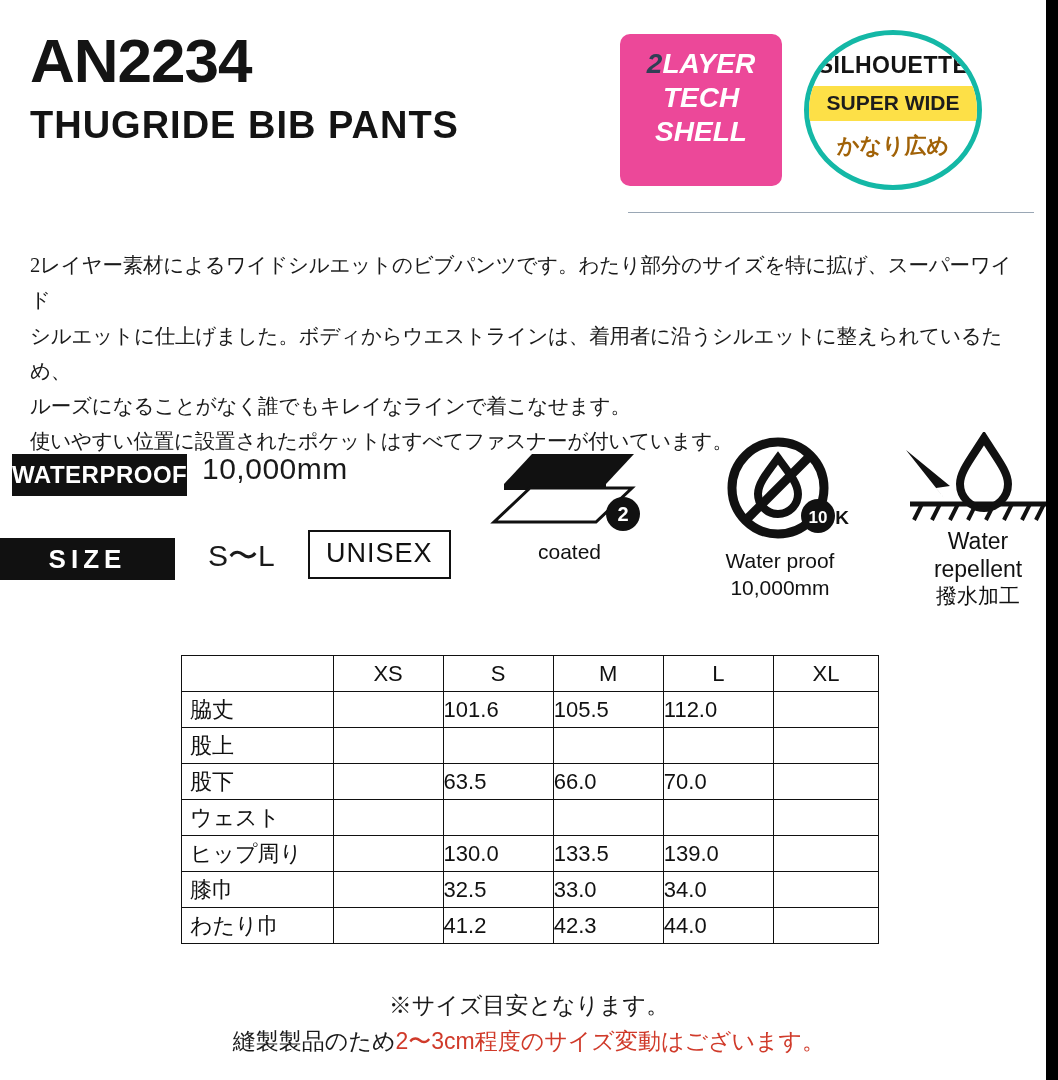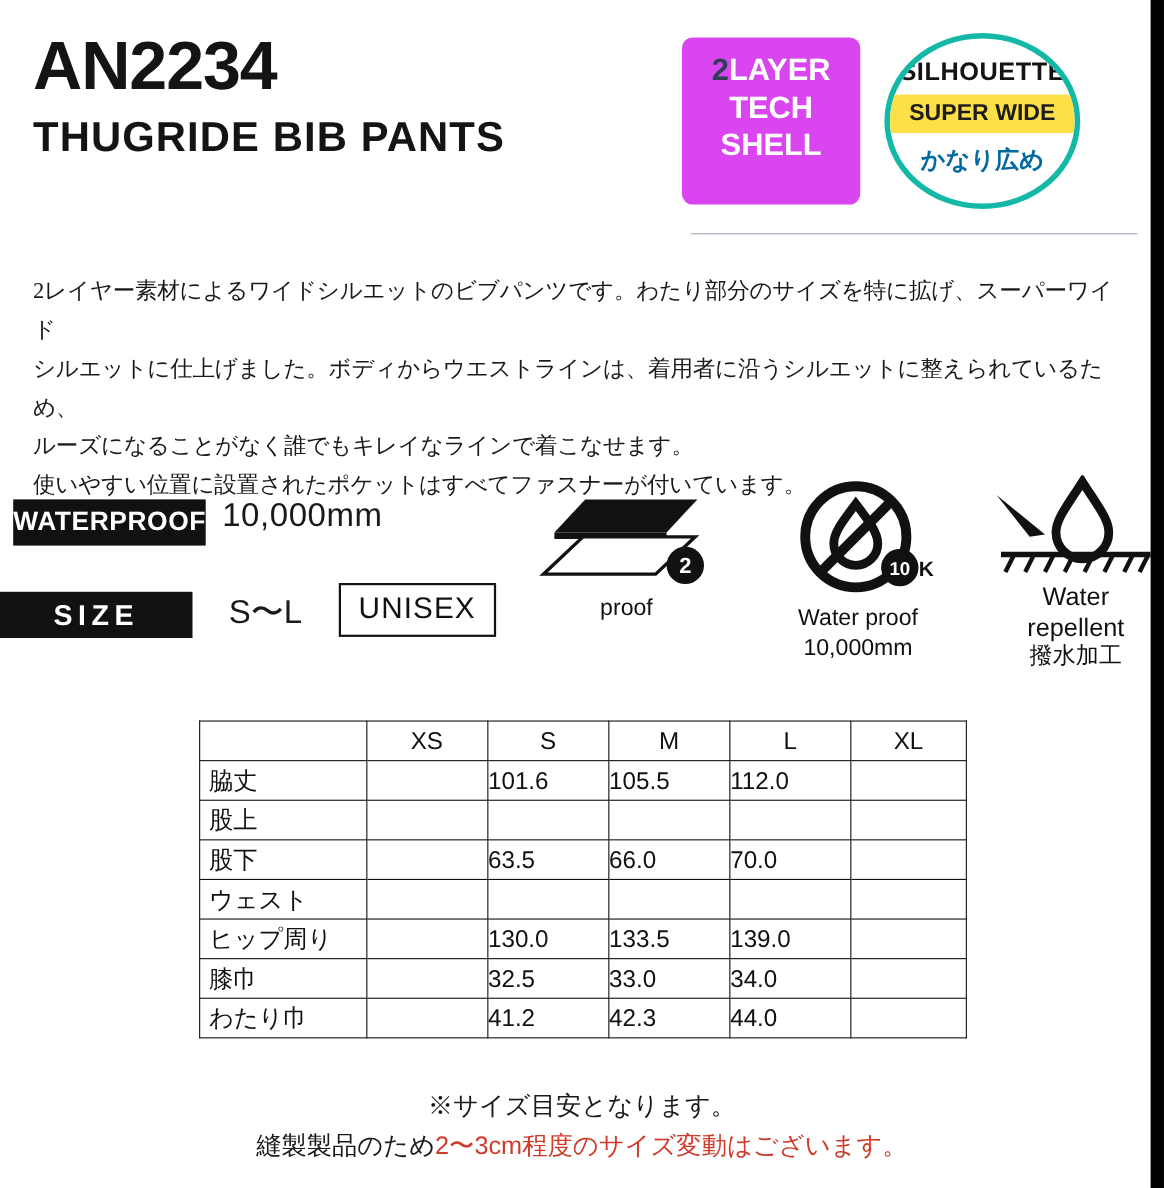--- a/index.html
+++ b/index.html
@@ -56,26 +56,27 @@
     top: 26px;
     width: 420px;
     height: 200px;
   }
   .badge-tech {
     position: absolute;
     left: 6px;
     top: 8px;
     width: 162px;
     height: 152px;
-    background: #d946ef;
+    background: #ec4899;
     border-radius: 10px;
     color: #ffffff;
     text-align: center;
     box-sizing: border-box;
     padding-top: 12px;
+    font-style: italic;
   }
   .badge-tech .l1 {
     font-size: 28px;
     font-weight: bold;
     line-height: 1.25;
     letter-spacing: 0px;
   }
   .badge-tech .l1 .num {
     color: #2f3f55;
   }
@@ -109,21 +110,21 @@
     background: #fde047;
     margin-top: 7px;
     padding: 5px 0 6px;
     font-size: 21px;
     font-weight: bold;
     color: #1d1d1d;
   }
   .badge-sil .sil-jp {
     font-size: 22px;
     font-weight: bold;
-    color: #0369a1;
+    color: #a16207;
     margin-top: 10px;
   }
   .header-rule {
     position: absolute;
     left: 628px;
     top: 212px;
     width: 406px;
     height: 1px;
     background: #9aa7b5;
   }
@@ -308,21 +309,21 @@
     <div class="icon-group ig-layer">
       <span>
         <svg width="175" height="95" viewBox="0 0 175 95" aria-hidden="true">
           <path d="M22 44 L124 44 L152 14 L50 14 Z" fill="#111111"></path>
           <path d="M22 44 L124 44 L124 50 L22 50 Z" fill="#111111"></path>
           <path d="M12 82 L114 82 L150 48 L48 48 Z" fill="#ffffff" stroke="#111111" stroke-width="3"></path>
           <circle cx="141" cy="74" r="17" fill="#111111"></circle>
           <text x="141" y="81" text-anchor="middle" font-family="Liberation Sans, sans-serif" font-size="20" font-weight="bold" fill="#ffffff">2</text>
         </svg>
       </span>
-      <div class="cap">proof</div>
+      <div class="cap">coated</div>
     </div>
 
     <div class="icon-group ig-wp">
       <span>
         <svg width="180" height="108" viewBox="0 0 180 108" aria-hidden="true">
           <circle cx="88" cy="52" r="46" fill="none" stroke="#111111" stroke-width="9"></circle>
           <path d="M88 22 C76 38 68 48 68 58 a20 20 0 0 0 40 0 c0-10-8-20-20-36 z" fill="none" stroke="#111111" stroke-width="8"></path>
           <line x1="56" y1="84" x2="120" y2="20" stroke="#111111" stroke-width="9"></line>
           <circle cx="128" cy="80" r="17" fill="#111111"></circle>
           <text x="128" y="87" text-anchor="middle" font-family="Liberation Sans, sans-serif" font-size="17" font-weight="bold" fill="#ffffff">10</text>

